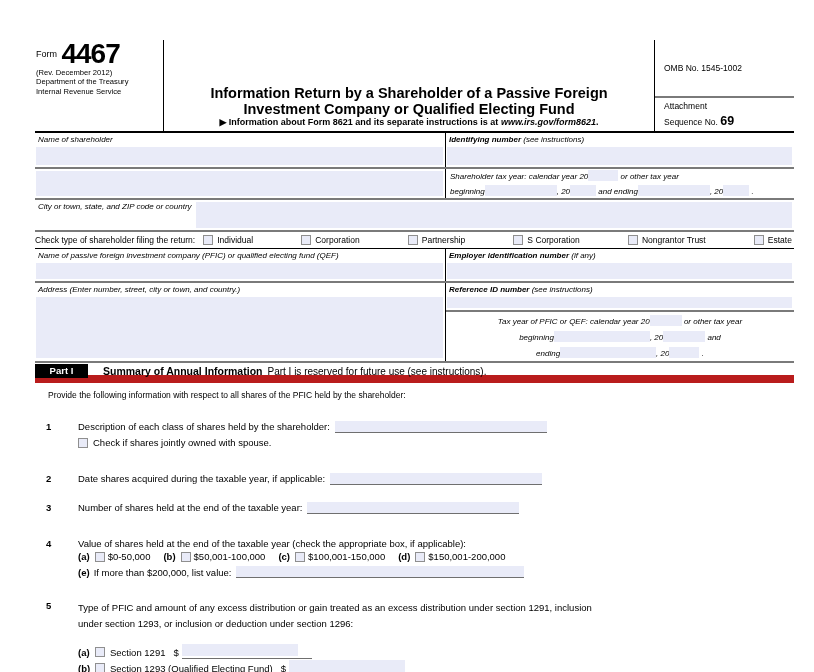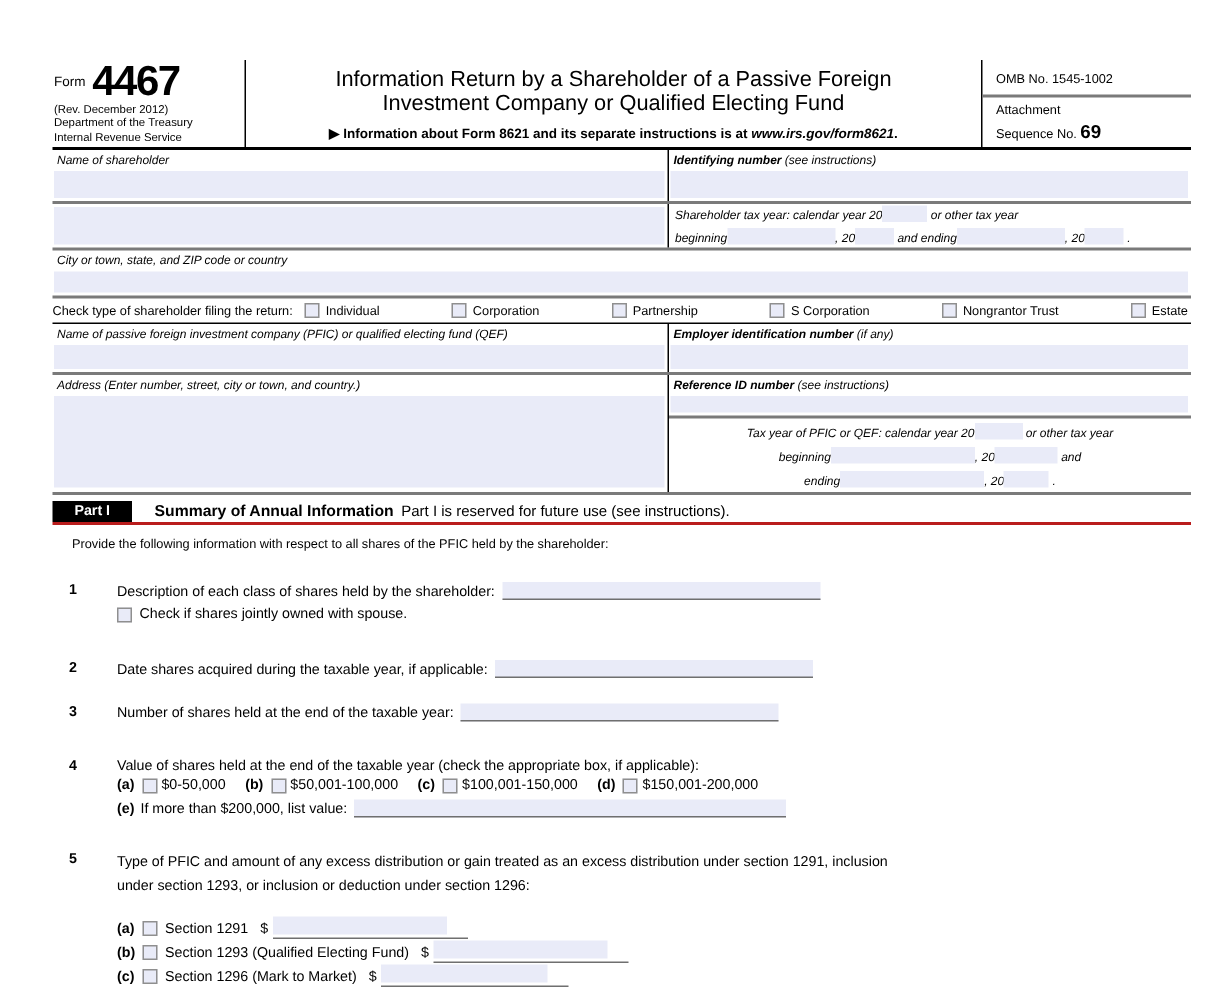--- a/index.html
+++ b/index.html
@@ -10,60 +10,60 @@
   }
   .form { position:absolute; left:35px; top:40px; width:759px; }
 
   
   .header { display:flex; border-bottom:2.5px solid #000; }
   .h-left { width:129px; border-right:1.5px solid #000; padding:1px 3px 2px 1px; }
   .formword { font-size:9px; vertical-align:6px; }
   .formnum { font-size:28px; font-weight:bold; letter-spacing:-1px; line-height:0.95; }
   .smallline { font-size:7.6px; line-height:1.25; }
   .h-center { flex:1; border-right:1.5px solid #000; display:flex; flex-direction:column; justify-content:space-between; text-align:center; padding:5px 8px 3px; }
-  .title { font-weight:normal; font-size:14.5px; line-height:1.12; }
+  .title { font-weight:bold; font-size:14.5px; line-height:1.12;margin-top:40px; }
   .bullet { font-size:9px; font-weight:bold; padding-bottom:1px; }
   .bullet i { font-style:italic; }
   .h-right { width:139px; display:flex; flex-direction:column; font-size:8.5px; }
   .omb { flex:1; display:flex; align-items:center; padding-left:9px; border-bottom:2px solid #7a7a7a; }
   .attach { padding:3px 0 2px 9px; line-height:1.35; }
   .seqnum { font-size:12.5px; font-weight:bold; }
 
   
   .band { display:flex;font-style:italic; }
   .col-l { width:410px; display:flex; flex-direction:column; }
   .col-r { flex:1; border-left:1.5px solid #000; display:flex; flex-direction:column; }
   .rule-gray { border-bottom:2px solid #7a7a7a; }
   .rule-gray3 { border-bottom:2.5px solid #7a7a7a; }
   .rule-black { border-bottom:1px solid #000; }
   .lbl { font-size:8px; padding:2px 3px 0 3px; line-height:1.15; }
   .lbl b { font-weight:bold; }
   .fill { background:#e9ebf8; margin:2px 2px 2px 1px; flex:1; }
   .cellA { height:34px; display:flex; flex-direction:column; }
   .cellB { height:29px; display:flex; flex-direction:column; }
-  .cellC { height:30px; display:flex; flex-direction:column; }
+  .cellC { height:30px; display:flex; flex-direction:row; }
   .cellE { height:32px; display:flex; flex-direction:column; }
   .txt8 { font-size:8px; }
   .inline-field { display:inline-block; background:#e9ebf8; height:11px; vertical-align:-2px; }
   .taxline { padding:1px 4px 0 4px; line-height:13.5px; white-space:nowrap; }
 
   
   .checkband { height:17px; display:flex; align-items:center; font-size:8.5px; padding-right:2px; }
   .cb { display:inline-block; width:10px; height:10px; background:#e9ebf8; border:1px solid #8f8f8f; vertical-align:-2px; flex:none; }
   .ct-item { display:flex; align-items:center; gap:4px; }
   .checkband .spread { flex:1; display:flex; justify-content:space-between; margin-left:8px; }
 
   
   .cellF-l { height:77px; display:flex; flex-direction:column; }
   .cellRef { height:29px; display:flex; flex-direction:column; border-bottom:2px solid #7a7a7a; }
   .taxblock { padding-top:1px; }
   .taxblock .taxline { line-height:15px;text-align:center; }
 
   
-  .partbar { margin-top:4px; border-bottom:2px solid #b91c1c; display:flex; align-items:center; height:16px; }
+  .partbar { margin-top:4px; border-bottom:8px solid #b91c1c; display:flex; align-items:center; height:16px; }
   .partbadge { background:#000; color:#fff; font-weight:bold; font-size:9.5px; width:53px; text-align:center; height:14px; line-height:14px; }
   .parttitle { font-weight:bold; font-size:10.5px; margin-left:15px; }
   .partnote { font-size:10px; margin-left:5px; }
   .intro { font-size:8.5px; margin:7px 0 0 13px; }
 
   .pline { display:flex; font-size:9.5px; margin-left:11px; }
   .num { font-weight:bold; width:32px; flex:none; }
   .ufield { display:inline-block; background:#e9ebf8; height:12px; border-bottom:1.7px solid #6f6f6f; vertical-align:-3px; margin-left:5px; }
   .subrow { margin-left:43px; font-size:9.5px; display:flex; align-items:center; gap:5px; }
   .optrow4 { display:flex; align-items:center; margin:2px 0 0 43px; font-size:9.5px; }

